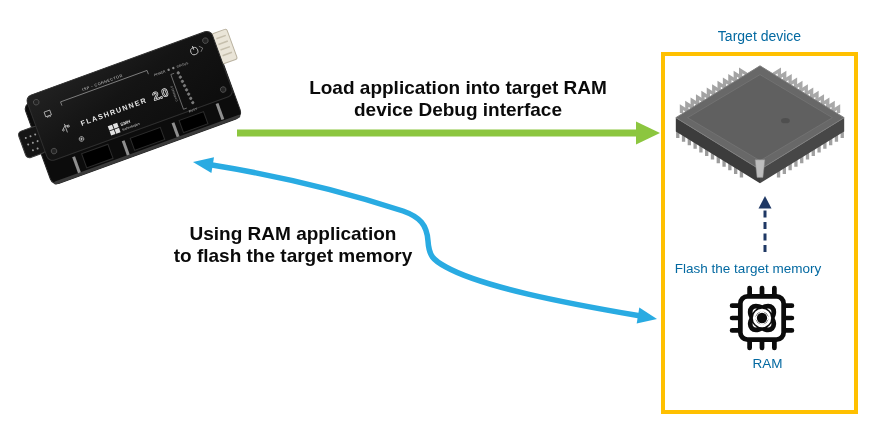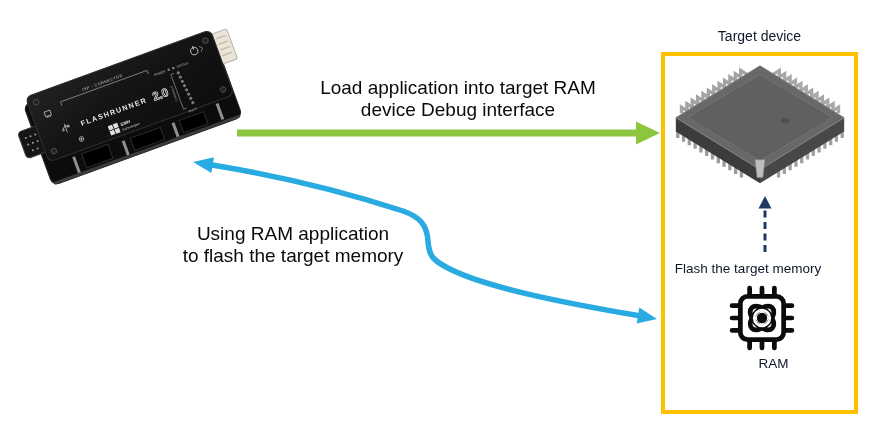--- a/index.html
+++ b/index.html
@@ -2,24 +2,24 @@
 <html style="--green-arrow: #8CC63F; --blue-arrow: #29ABE2; --box-border: #FFC000; --navy-arrow: #1F3864;"><head>
 <meta charset="utf-8">
 <style>
   html,body{margin:0;padding:0;background:#fff;}
   .stage{
     position:relative;width:873px;height:425px;background:#fff;overflow:hidden;
     font-family:"Liberation Sans",sans-serif;color:#000;
   }
   .abs{position:absolute;}
   .big-label{
-    font-size:19px;font-weight:400;line-height:22px;text-align:center;color:#0a0a0a;
+    font-size:19px;font-weight:700;line-height:22px;text-align:center;color:#0a0a0a;
   }
   .small-label{
-    font-size:13.5px;font-weight:400;text-align:center;color:#0f172a;
+    font-size:13.5px;font-weight:400;text-align:center;color:#0369a1;
   }
   .target-box{
     box-sizing:border-box;border:4px solid var(--box-border,#FFC000);
     background:transparent;
   }
   svg text{font-family:"Liberation Sans",sans-serif;}
   .overlay{pointer-events:none;}
 </style>
 </head>
 <body>
@@ -239,21 +239,21 @@
       </g>
       <rect x="11" y="11" width="42" height="42" rx="7" fill="#ffffff" stroke="#0b0b0b" stroke-width="4.6"></rect>
       <g fill="none" stroke="#0b0b0b" stroke-width="4.6">
         <ellipse cx="32" cy="32" rx="14" ry="8" transform="rotate(45 32 32)"></ellipse>
         <ellipse cx="32" cy="32" rx="14" ry="8" transform="rotate(-45 32 32)"></ellipse>
       </g>
       <circle cx="32" cy="32" r="7.6" fill="none" stroke="#ffffff" stroke-width="2.6"></circle>
       <circle cx="32" cy="32" r="5" fill="#0b0b0b"></circle>
     </svg>
 
-    <div class="abs small-label" style="left:14px;top:300px;width:189px;">RAM</div>
+    <div class="abs small-label" style="left:8px;top:300px;width:189px;">RAM</div>
   </div>
 
   <svg class="abs overlay" style="left:0;top:0" width="873" height="425" viewBox="0 0 873 425">
 
     <g>
       <line x1="237" y1="133" x2="638" y2="133" style="stroke:var(--green-arrow,#8CC63F)" stroke-width="7"></line>
       <polygon points="636,121.5 660,133 636,144.5" style="fill:var(--green-arrow,#8CC63F)"></polygon>
     </g>
 
     <g>

